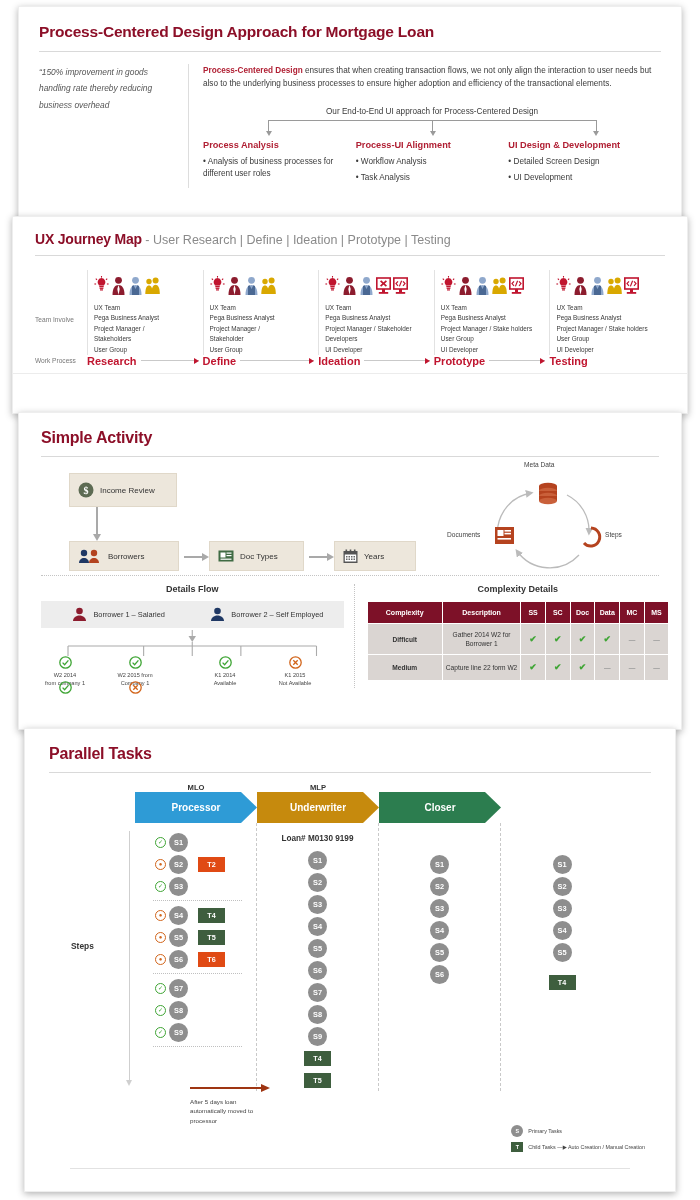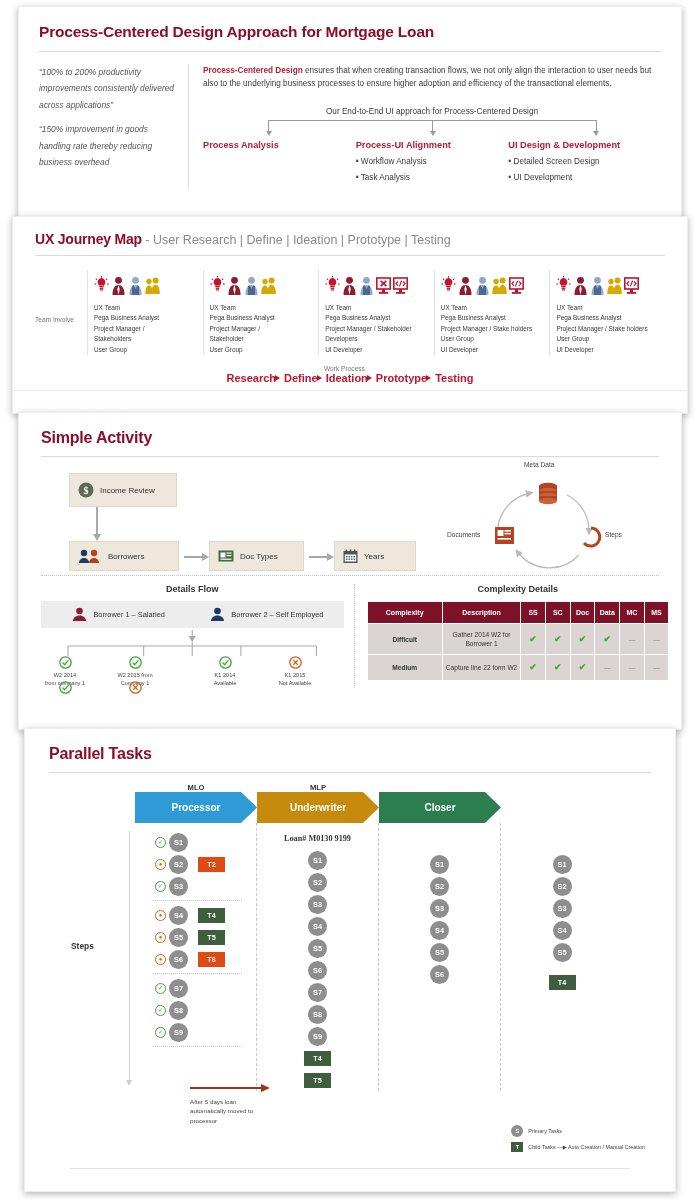--- a/index.html
+++ b/index.html
@@ -49,21 +49,21 @@
   #p2 .h { padding:14px 14px 0 22px; font-size:14px; }
   #p2 .h .sub { color:#8a8a8a; font-weight:normal; font-size:12.5px; }
   #p2 .rule { margin:8px 22px 0 22px; }
   #p2 .grid { display:flex; margin-top:14px; padding:0 22px 0 22px; }
   #p2 .rowlbl { width:52px; font-size:6.6px; color:#777; padding-top:46px; }
   #p2 .stages { flex:1; display:flex; }
   #p2 .stage { flex:1; border-left:1px solid #e2e2e2; padding:0 6px; }
   #p2 .icons { display:flex; gap:2px; height:26px; align-items:flex-end; margin-bottom:7px; }
   #p2 .icons svg { display:block; }
   #p2 .team { font-size:6.4px; line-height:1.62; color:#3a3a3a; }
-  #p2 .wp { display:flex; padding:0 22px; margin-top:10px; align-items:center;flex-direction:column; }
+  #p2 .wp { display:flex; padding:0 22px; align-items:center; }
   #p2 .wp .rowlbl2 { width:52px; font-size:6.6px; color:#777; }
   #p2 .wpstages { flex:1; display:flex; align-items:center; }
   #p2 .wpitem { flex:1; display:flex; align-items:center; }
   #p2 .wpname { color:#C0152F; font-weight:bold; font-size:11px; white-space:nowrap; }
   #p2 .wparrow { flex:1; height:1px; background:#c9c9c9; margin:0 4px; position:relative; }
   #p2 .wparrow:after{ content:""; position:absolute; right:0; top:-2.5px;
     border-top:3px solid transparent; border-bottom:3px solid transparent; border-left:5px solid #C0152F; }
   #p2 .botline { margin-top:6px; border-top:1px solid #ececec; }
 
   
@@ -114,21 +114,21 @@
   .sdot { width:19px; height:19px; border-radius:50%; background:#8E8E8E; color:#fff;
           font-size:7.4px; font-weight:bold; display:flex; align-items:center; justify-content:center; }
   .mark { width:11px; height:11px; border-radius:50%; border:1.5px solid #3FA535;
           margin-right:3px; display:flex; align-items:center; justify-content:center;
           font-size:6px; color:#3FA535; line-height:1; }
   .mark.orange { border-color:#D2651B; color:#D2651B; }
   .tbox { width:27px; height:15px; margin-left:10px; color:#fff; font-size:7.2px;
           font-weight:bold; display:flex; align-items:center; justify-content:center; }
   .sep { border-top:1px dotted #c0c0c0; margin:3px 14px 3px 18px; }
   .ctr { justify-content:center; padding-left:0; }
-  .loanno { text-align:center; font-size:8.2px; font-weight:bold; color:#333; padding:3px 0 6px 0;font-family:Liberation Serif, serif; }
+  .loanno { text-align:center; font-size:8.2px; font-weight:bold; color:#333; padding:3px 0 6px 0; }
   .bigline { position:absolute; left:104px; top:8px; width:1px; height:250px; background:#cfcfcf; }
   .bigline:after{ content:""; position:absolute; left:-3px; bottom:-5px;
     border-left:3.5px solid transparent; border-right:3.5px solid transparent; border-top:6px solid #cfcfcf; }
   .note { position:absolute; left:190px; top:1092px; font-size:6.2px; color:#444; line-height:1.5; }
   .noteArrow { position:absolute; left:190px; top:1082px; width:72px; height:2px; background:#9E3512; }
   .noteArrow:after{ content:""; position:absolute; right:-8px; top:-3.5px;
     border-top:4.5px solid transparent; border-bottom:4.5px solid transparent; border-left:9px solid #9E3512; }
   .legend { position:absolute; right:30px; bottom:34px; }
   .legend .lrow { display:flex; align-items:center; gap:5px; margin-bottom:5px; font-size:5.4px; color:#444; }
   .lg-c { width:12px;height:12px;border-radius:50%;background:#8E8E8E;color:#fff;
@@ -138,35 +138,37 @@
   .footrule { position:absolute; left:45px; right:45px; bottom:22px; height:1px; background:#e2e2e2; }
 </style>
 </head>
 <body>
 
 <div class="panel" id="p1">
   <div class="h ttl">Process-Centered Design Approach for Mortgage Loan</div>
   <div class="rule hr"></div>
   <div class="body">
     <div class="quotes">
-      <p>“100% to 200% productivity improvements consistently delivered across applications”</p>
       <p>“150%  improvement in goods handling rate thereby reducing business overhead</p>
     </div>
     <div class="main">
       <div class="lead"><b>Process-Centered Design</b><span> ensures that when creating transaction flows, we not only align the interaction to user needs but also to the underlying business processes to ensure higher adoption and efficiency of the transactional elements.</span></div>
       <div class="e2e">Our End-to-End UI approach for Process-Centered Design</div>
       <div class="brackets">
         <div class="bar"></div>
         <div class="tick" style="left:8%"></div>
         <div class="tick" style="left:50%"></div>
         <div class="tick" style="left:92%"></div>
       </div>
       <div class="cols">
         <div class="col">
           <h4>Process Analysis</h4>
+          <ul>
+              <li>Analysis of business processes for different user roles</li>
+            </ul>
         </div>
         <div class="col">
           <h4>Process-UI Alignment</h4>
           <ul>
               <li>Workflow Analysis</li>
               <li>Task Analysis</li>
             </ul>
         </div>
         <div class="col">
           <h4>UI Design &amp; Development</h4>

